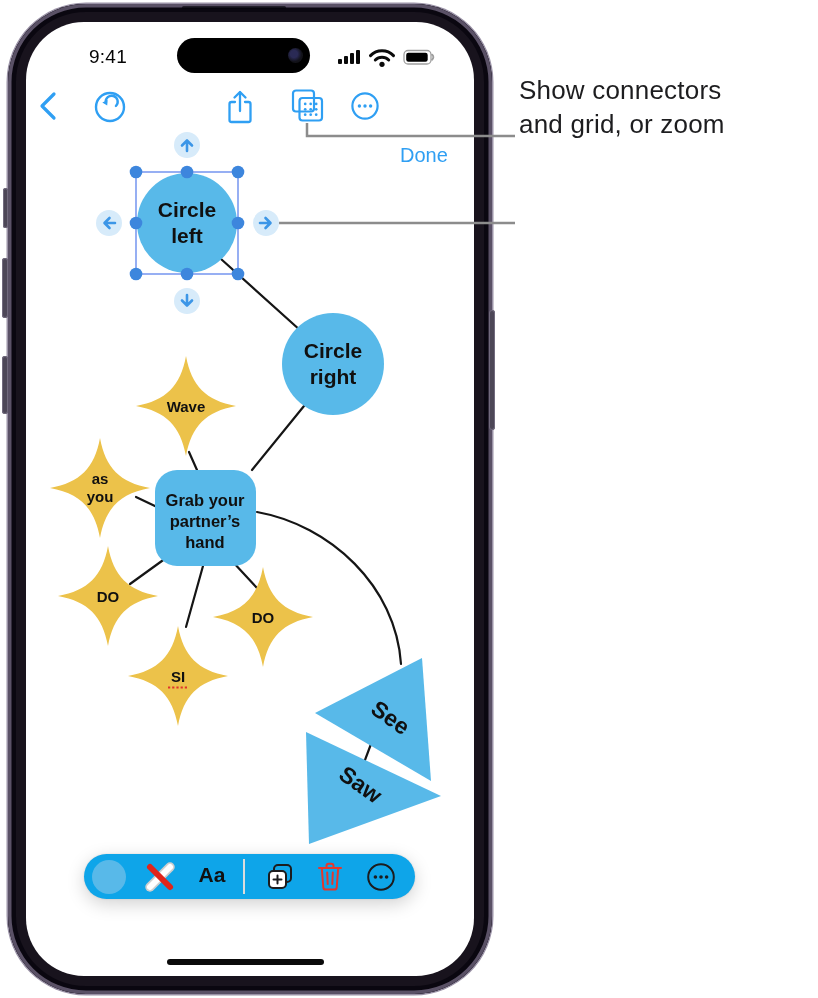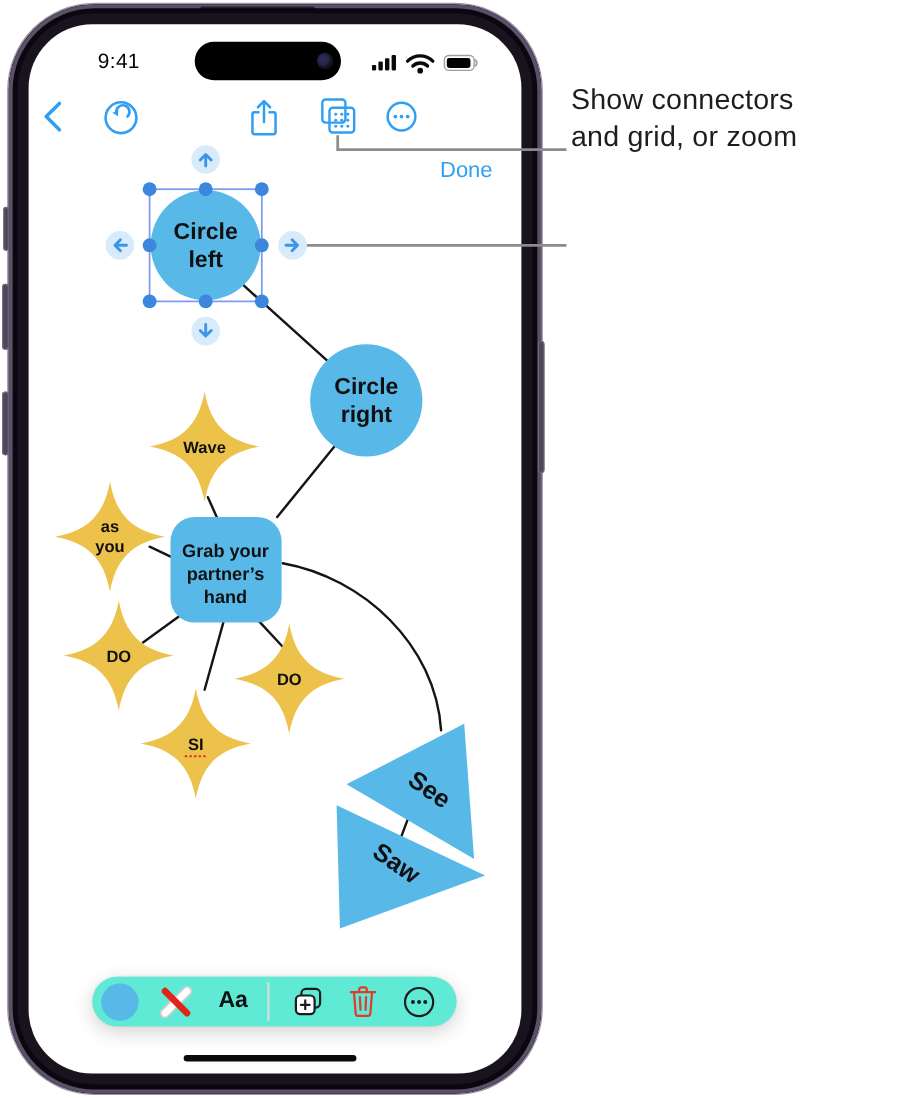--- a/index.html
+++ b/index.html
@@ -44,21 +44,21 @@
   .shape{fill:var(--shape-blue);}
   .star{fill:var(--star-yellow);}
   .slabel{font-family:"Liberation Sans",sans-serif;font-weight:bold;fill:#101010;text-anchor:middle;}
   .sel-line{fill:none;stroke:var(--selection-blue);stroke-width:1.6;}
   .sel-handle{fill:var(--handle-blue);}
   .dir-btn-bg{fill:#d7ebfa;}
   .dir-arrow{stroke:#3c96e7;stroke-width:2.6;fill:none;stroke-linecap:round;stroke-linejoin:round;}
   .nav-stroke{stroke:var(--accent-blue);fill:none;stroke-linecap:round;stroke-linejoin:round;}
 
   
-  .format-bar{left:58px;top:866px;width:331px;height:45px;border-radius:23px;background:#5eead4;
+  .format-bar{left:58px;top:832px;width:331px;height:45px;border-radius:23px;background:#0ea5e9;
               box-shadow:0 5px 18px rgba(0,0,0,.18), 0 0 2px rgba(0,0,0,.12);}
   .swatch{left:8px;top:5.5px;width:34px;height:34px;border-radius:50%;background:var(--shape-blue);}
   .aa-label{left:103px;top:9px;width:50px;text-align:center;font-size:21px;font-weight:600;color:#111;}
   .fb-divider{left:159px;top:5px;width:1.5px;height:35px;background:#dcdcdc;}
 </style>
 </head>
 <body>
 
 <div class="abs phone"></div>
 <div class="abs side-btn" style="left:3px;top:188px;width:5px;height:40px;"></div>

